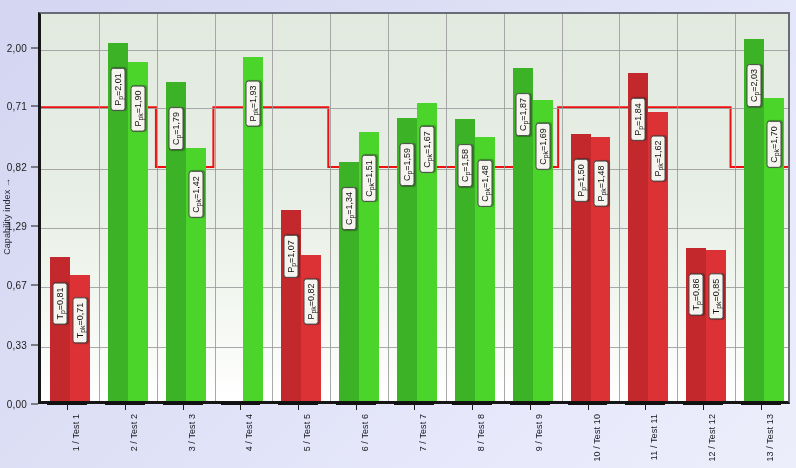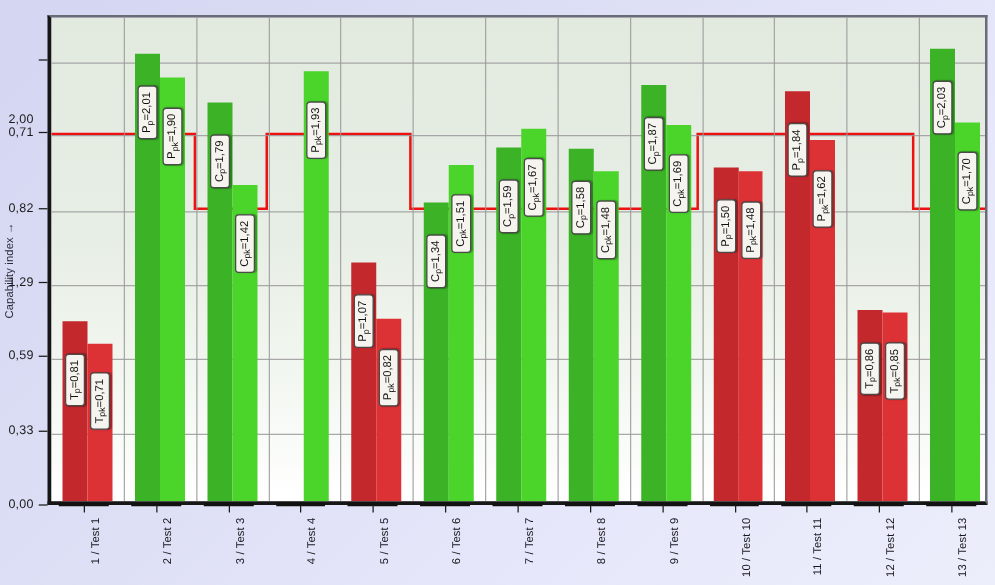--- a/index.html
+++ b/index.html
@@ -158,29 +158,29 @@
 <body>
 
 <div id="app">
 
   <div id="y-axis">
     <div id="y-axis-title">Capability index  →</div>
   <div class="y-tick-label" style="top: 404px;">0,00</div>
       <div class="y-tick-mark" style="top: 404px;"></div>
       <div class="y-tick-label" style="top: 345.2px; margin-left: 32px;">0,33</div>
       <div class="y-tick-mark" style="top: 345.2px;"></div>
-      <div class="y-tick-label" style="top: 284.618px;">0,59</div>
+      <div class="y-tick-label" style="top: 284.618px;">0,67</div>
       <div class="y-tick-mark" style="top: 284.618px;"></div>
       <div class="y-tick-label" style="top: 225.818px;">1,29</div>
       <div class="y-tick-mark" style="top: 225.818px;"></div>
       <div class="y-tick-label" style="top: 167.018px;">0,82</div>
       <div class="y-tick-mark" style="top: 167.018px;"></div>
       <div class="y-tick-label" style="top: 106.436px;">0,71</div>
       <div class="y-tick-mark" style="top: 106.436px;"></div>
-      <div class="y-tick-label" style="top: 47.6364px; margin-top: 48px;">2,00</div>
+      <div class="y-tick-label" style="top: 47.6364px;">2,00</div>
       <div class="y-tick-mark" style="top: 47.6364px;"></div>
     </div>
 
   <div id="plot-frame">
     <svg id="spec-line" viewBox="0 0 752 392" preserveAspectRatio="none">
         <path d="M 0 94.43636363636364 L 57.84615384615385 94.43636363636364 L 57.84615384615385 94.43636363636364 L 115.6923076923077 94.43636363636364 L 115.6923076923077 155.01818181818183 L 173.53846153846155 155.01818181818183 L 173.53846153846155 94.43636363636364 L 231.3846153846154 94.43636363636364 L 231.3846153846154 94.43636363636364 L 289.2307692307692 94.43636363636364 L 289.2307692307692 155.01818181818183 L 347.0769230769231 155.01818181818183 L 347.0769230769231 155.01818181818183 L 404.9230769230769 155.01818181818183 L 404.9230769230769 155.01818181818183 L 462.7692307692308 155.01818181818183 L 462.7692307692308 155.01818181818183 L 520.6153846153846 155.01818181818183 L 520.6153846153846 94.43636363636364 L 578.4615384615385 94.43636363636364 L 578.4615384615385 94.43636363636364 L 636.3076923076923 94.43636363636364 L 636.3076923076923 94.43636363636364 L 694.1538461538462 94.43636363636364 L 694.1538461538462 155.01818181818183 L 752 155.01818181818183" fill="none" stroke="#ee1111" stroke-width="2" vector-effect="non-scaling-stroke"></path>
       </svg>
   <div class="gridline-h" style="top: 333.2px;"></div>
       <div class="gridline-h" style="top: 272.618px;"></div>
       <div class="gridline-h" style="top: 213.818px;"></div>

